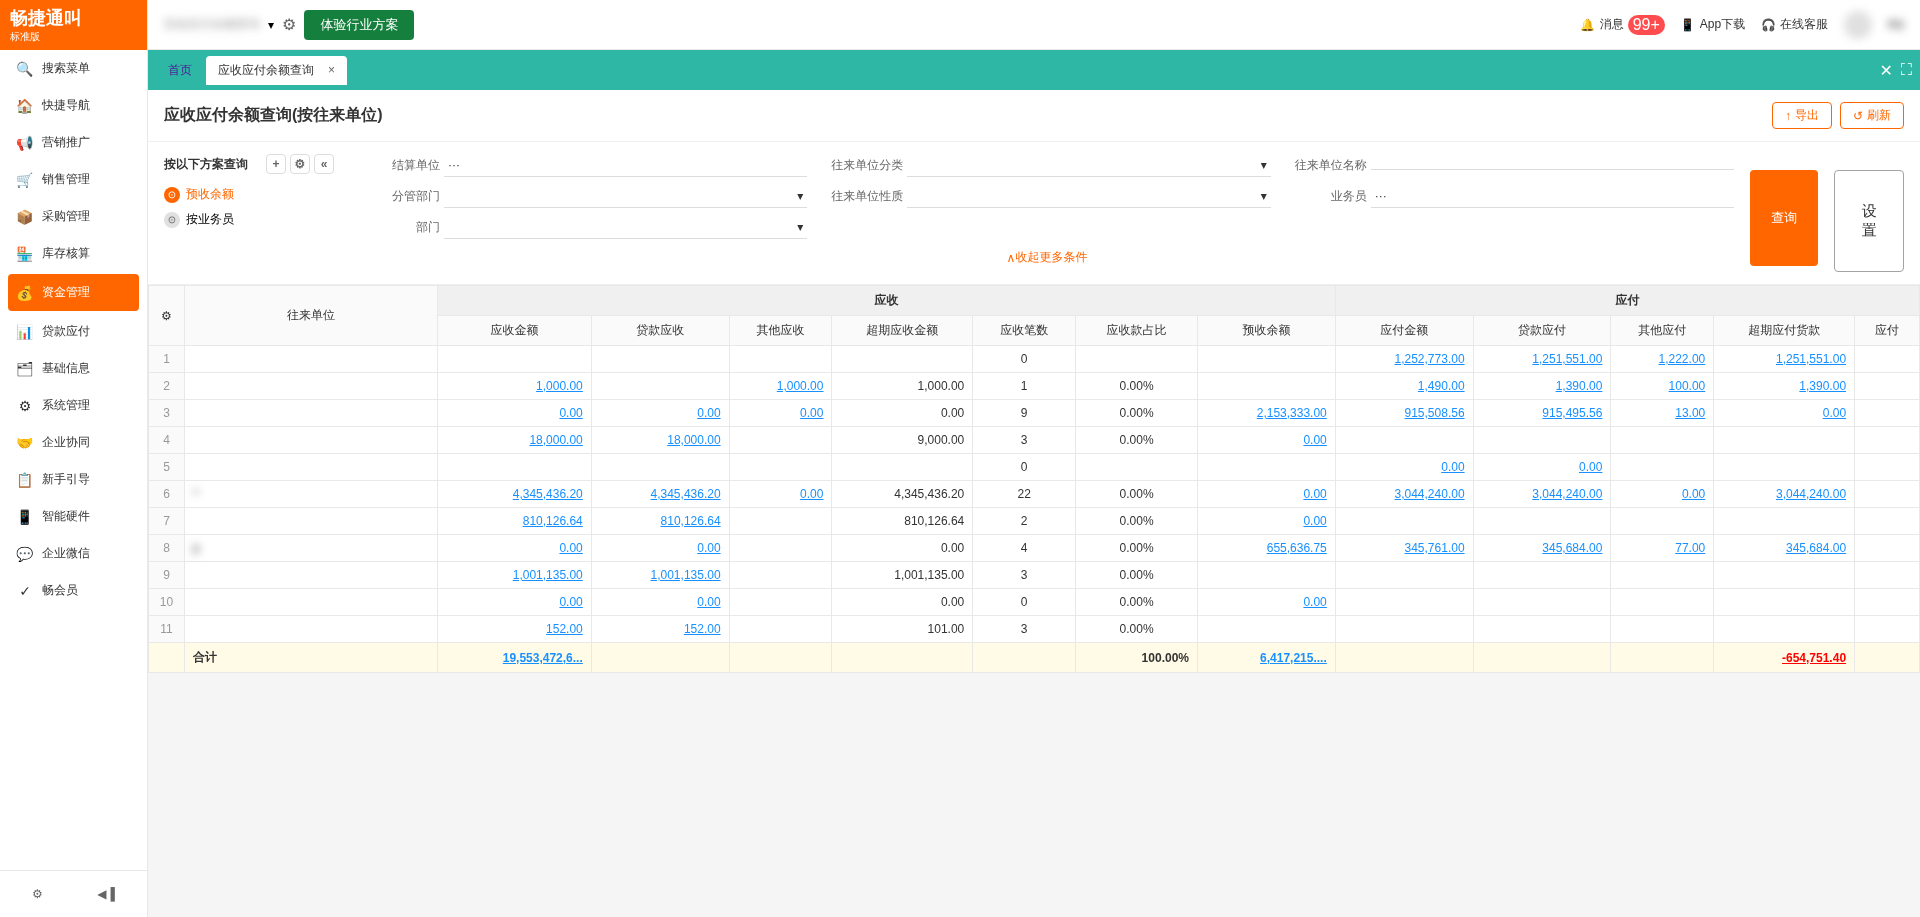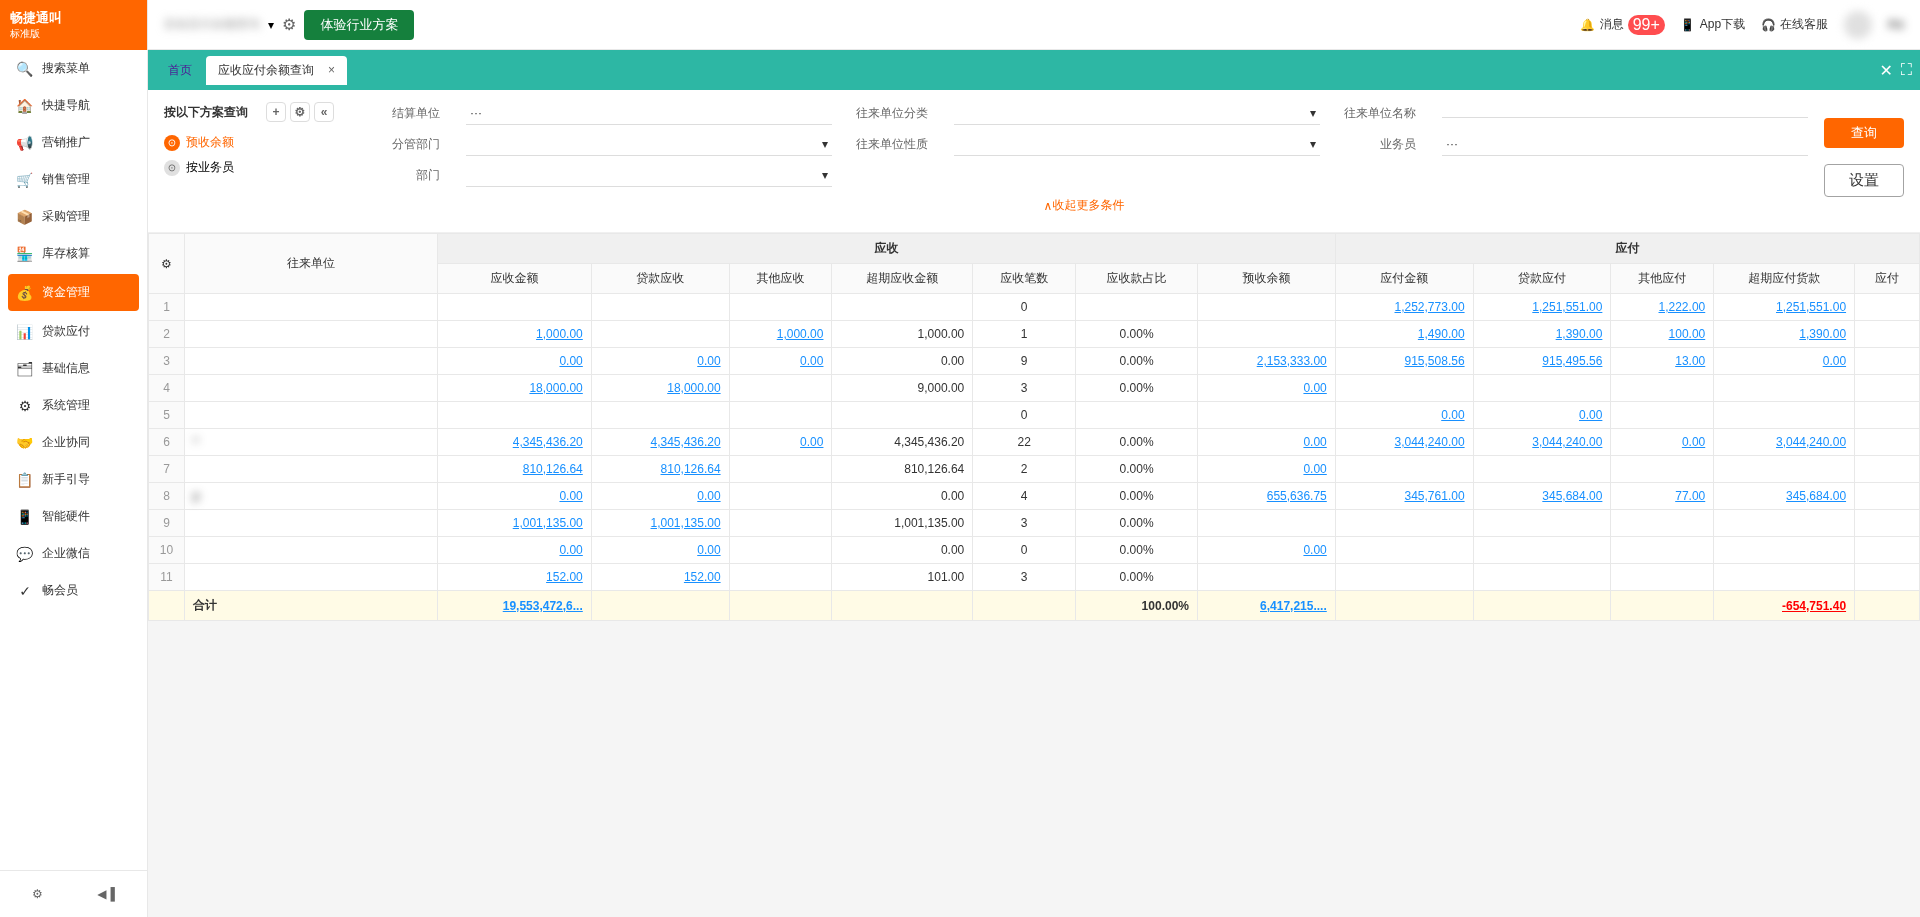--- a/index.html
+++ b/index.html
@@ -1,21 +1,21 @@
 <!DOCTYPE html>
 <html><head>
   <meta charset="utf-8">
   <style>
     * { box-sizing: border-box; margin: 0; padding: 0; font-family: 'Microsoft YaHei', '微软雅黑', sans-serif; font-size: 12px; }
     body { background: #f0f2f5; display: flex; height: 917px; overflow: hidden; }
 
     
     .sidebar { width: 148px; background: #fff; display: flex; flex-direction: column; border-right: 1px solid #e8e8e8; flex-shrink: 0; }
     .sidebar-logo { background: #ff6600; height: 50px; display: flex; align-items: center; padding: 0 10px; }
-    .sidebar-logo-text { color: #fff; font-size: 13px; font-weight: bold; }
+    .sidebar-logo-text { color: #fff; font-size: 18px; font-weight: bold; }
     .sidebar-logo-sub { color: #fff; font-size: 10px; }
     .sidebar-item { display: flex; align-items: center; padding: 10px 16px; cursor: pointer; color: #333; gap: 8px; }
     .sidebar-item.active { background: #ff6600; color: #fff; border-radius: 4px; margin: 2px 8px; padding: 10px 8px; }
     .sidebar-item .icon { font-size: 14px; width: 18px; text-align: center; }
     .sidebar-bottom { margin-top: auto; border-top: 1px solid #e8e8e8; padding: 8px 0; }
     .sidebar-bottom-item { display: flex; align-items: center; padding: 8px 16px; gap: 8px; cursor: pointer; color: #666; }
 
     
     .main { flex: 1; display: flex; flex-direction: column; overflow: hidden; }
 
@@ -55,21 +55,21 @@
     .filter-scheme-actions { display: flex; gap: 4px; }
     .scheme-btn { width: 20px; height: 20px; border: 1px solid #ddd; border-radius: 4px; display: flex; align-items: center; justify-content: center; cursor: pointer; color: #666; font-size: 12px; }
     .scheme-item { display: flex; align-items: center; gap: 6px; padding: 4px 0; cursor: pointer; }
     .scheme-item.active { color: #ff6600; }
     .scheme-dot { width: 16px; height: 16px; background: #ff6600; border-radius: 50%; display: flex; align-items: center; justify-content: center; color: #fff; font-size: 10px; }
     .scheme-dot-gray { width: 16px; height: 16px; background: #e0e0e0; border-radius: 50%; display: flex; align-items: center; justify-content: center; color: #666; font-size: 10px; }
 
     
     .filter-right { flex: 1; }
     .filter-grid { display: grid; grid-template-columns: 1fr 1fr 1fr; gap: 8px 16px; }
-    .filter-row { display: flex; align-items: center; gap: 26px; }
+    .filter-row { display: flex; align-items: center; gap: 4px; }
     .filter-label { color: #666; width: 80px; text-align: right; flex-shrink: 0; }
     .filter-input { flex: 1; border: none; border-bottom: 1px solid #ddd; padding: 4px; outline: none; color: #333; display: flex; align-items: center; justify-content: space-between; cursor: pointer; }
     .filter-collapse { display: flex; align-items: center; justify-content: center; color: #ff6600; padding: 6px; cursor: pointer; font-size: 12px; margin-top: 4px; }
 
     
     .table-area { overflow: auto; background: #fff; }
     .table-container { min-width: 100%; overflow-x: auto; }
     table { width: 100%; border-collapse: collapse; }
     th, td { border: 1px solid #e8e8e8; padding: 6px 8px; font-size: 12px; white-space: nowrap; }
     th { background: #fafafa; color: #333; font-weight: normal; text-align: center; }
@@ -80,21 +80,21 @@
     td.center { text-align: center; }
     td.red { color: #f00; }
     .row-num { text-align: center; color: #999; background: #fafafa; }
     .total-row td { background: #fffbe6; font-weight: bold; }
     .blurred { filter: blur(4px); user-select: none; }
 
     
     .btn-query { background: #ff6600; color: #fff; padding: 6px 20px; border-radius: 4px; cursor: pointer; font-size: 13px; border: none; display: block; width: 100%; margin-bottom: 6px; }
     .btn-setting { background: #fff; color: #333; padding: 6px 20px; border-radius: 4px; cursor: pointer; font-size: 15px; border: 1px solid #a3a3a3; display: block; width: 100%; }
 
-    .filter-btns { display: flex; flex-direction: column; gap: 10px; justify-content: flex-start; padding-top: 16px; min-width: 80px; }
+    .filter-btns { display: flex; flex-direction: row; gap: 16px; justify-content: flex-start; padding-top: 16px; min-width: 80px; }
   </style>
 </head>
 <body>
 
 <div class="sidebar">
   <div class="sidebar-logo">
     <div>
       <div class="sidebar-logo-text">畅捷通叫</div>
       <div class="sidebar-logo-sub">标准版</div>
     </div>
@@ -209,20 +209,33 @@
     </div>
     <div class="tabbar-right">
       <span class="tabbar-icon">✕</span>
       <span class="tabbar-icon">⛶</span>
     </div>
   </div>
 
   <div class="page-content">
     <div class="page-inner">
 
+      <div class="page-header">
+        <div class="page-title">应收应付余额查询(按往来单位)</div>
+        <div class="page-header-actions">
+          <button class="btn-export">
+            <span>↑</span>
+            <span>导出</span>
+          </button>
+          <button class="btn-refresh">
+            <span>↺</span>
+            <span>刷新</span>
+          </button>
+        </div>
+      </div>
 
       <div class="filter-area">
 
         <div class="filter-left">
           <div class="filter-scheme">
             <span>按以下方案查询</span>
             <div class="filter-scheme-actions">
               <div class="scheme-btn">+</div>
               <div class="scheme-btn">⚙</div>
               <div class="scheme-btn">«</div>

